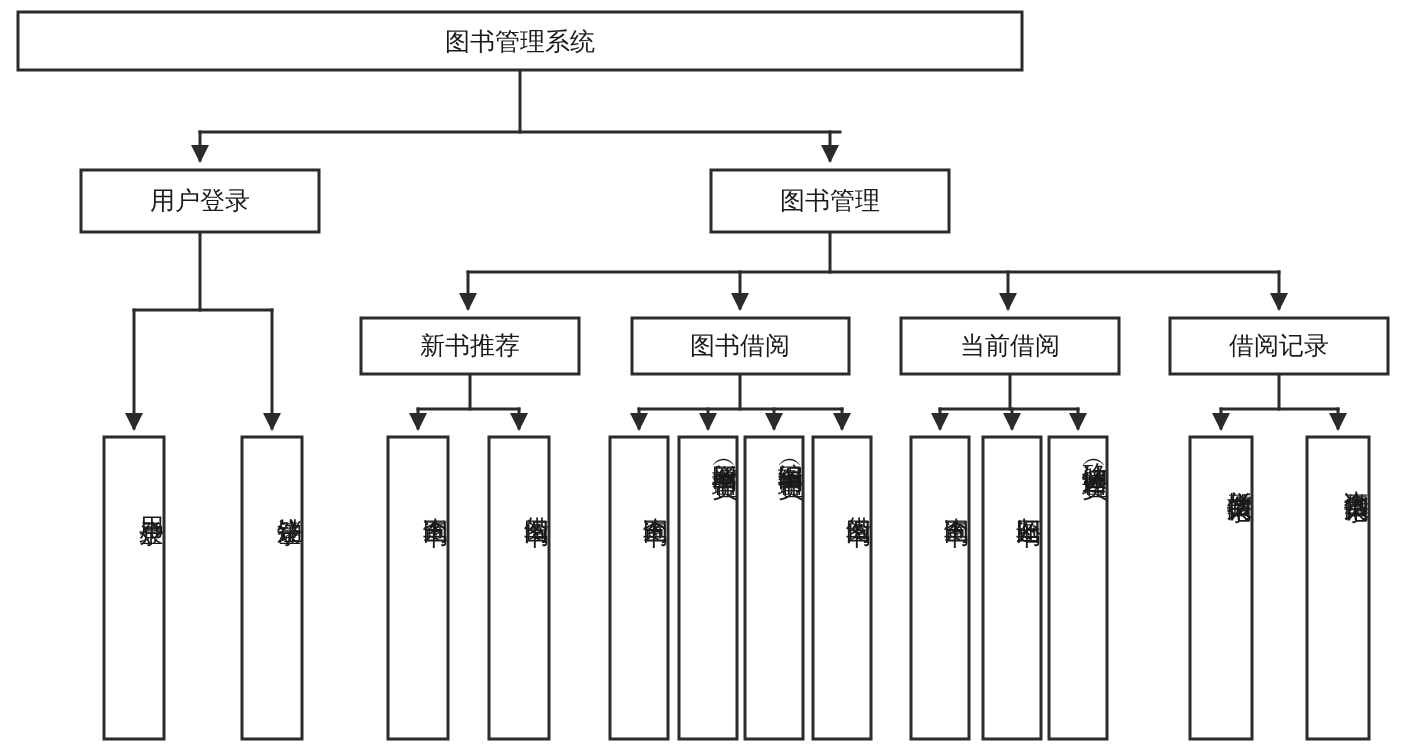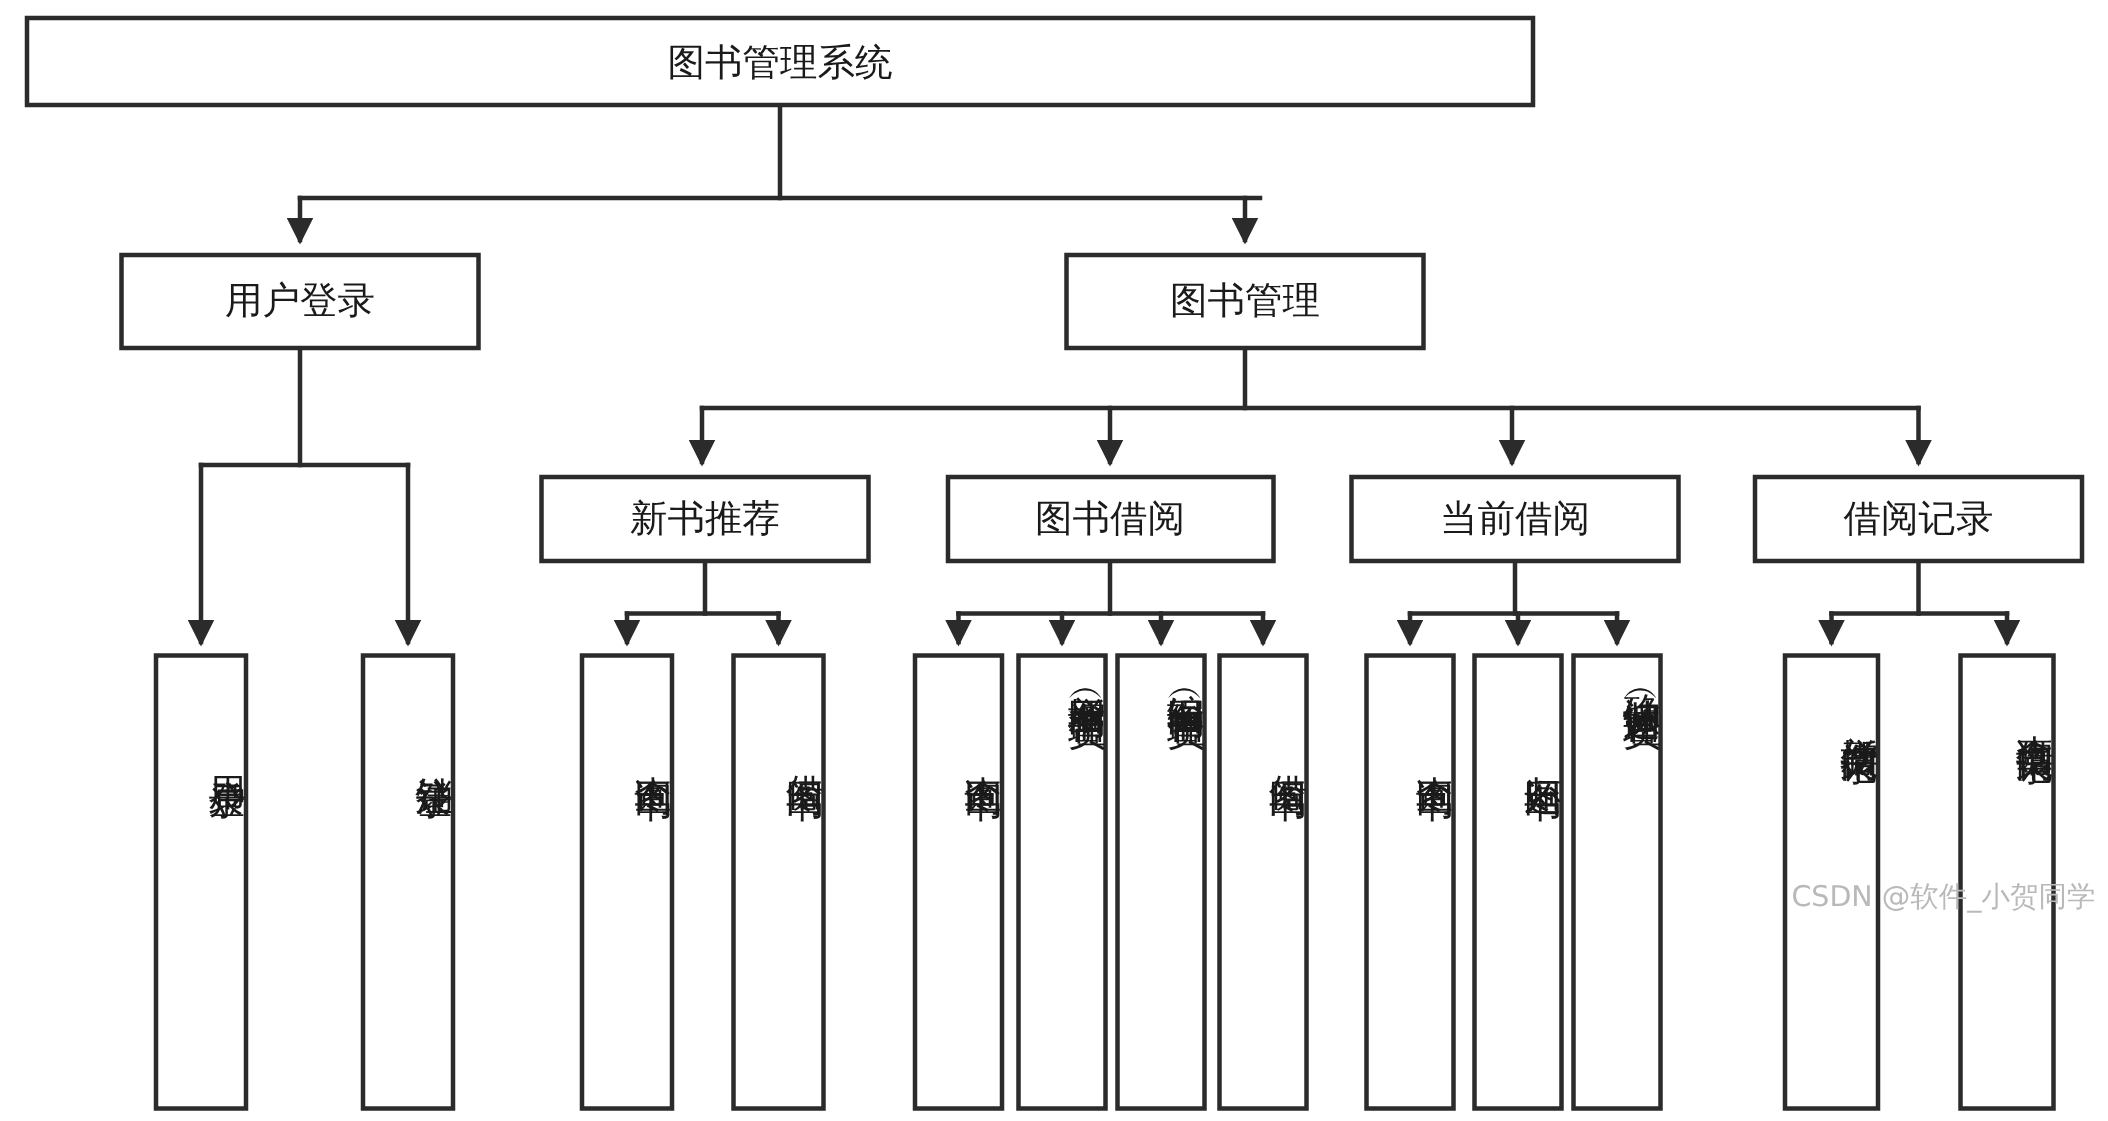--- a/index.html
+++ b/index.html
@@ -192,14 +192,13 @@
   <div class="leaf-label" style="left:610px; top:497px;  width:58px;">查询图书</div>
   <div class="leaf-label" style="left:679px; top:443px;  width:58px;">新增图书（管理员）</div>
   <div class="leaf-label" style="left:745px; top:443px;  width:58px;">编辑图书（管理员）</div>
   <div class="leaf-label" style="left:813px; top:497px;  width:58px;">借阅图书</div>
   <div class="leaf-label" style="left:911px; top:497px;  width:58px;">查询图书</div>
   <div class="leaf-label" style="left:983px; top:497px;  width:58px;">归还图书</div>
   <div class="leaf-label" style="left:1049px; top:443px; width:58px;">确认归还（管理员）</div>
   <div class="leaf-label" style="left:1190px; top:470px; width:62px;">新增借阅记录</div>
   <div class="leaf-label" style="left:1307px; top:470px; width:62px;">查询借阅记录</div>
 
-  <div class="watermark">CSDN @软件_小贺同学</div>
 </div>
 
 </body></html>

